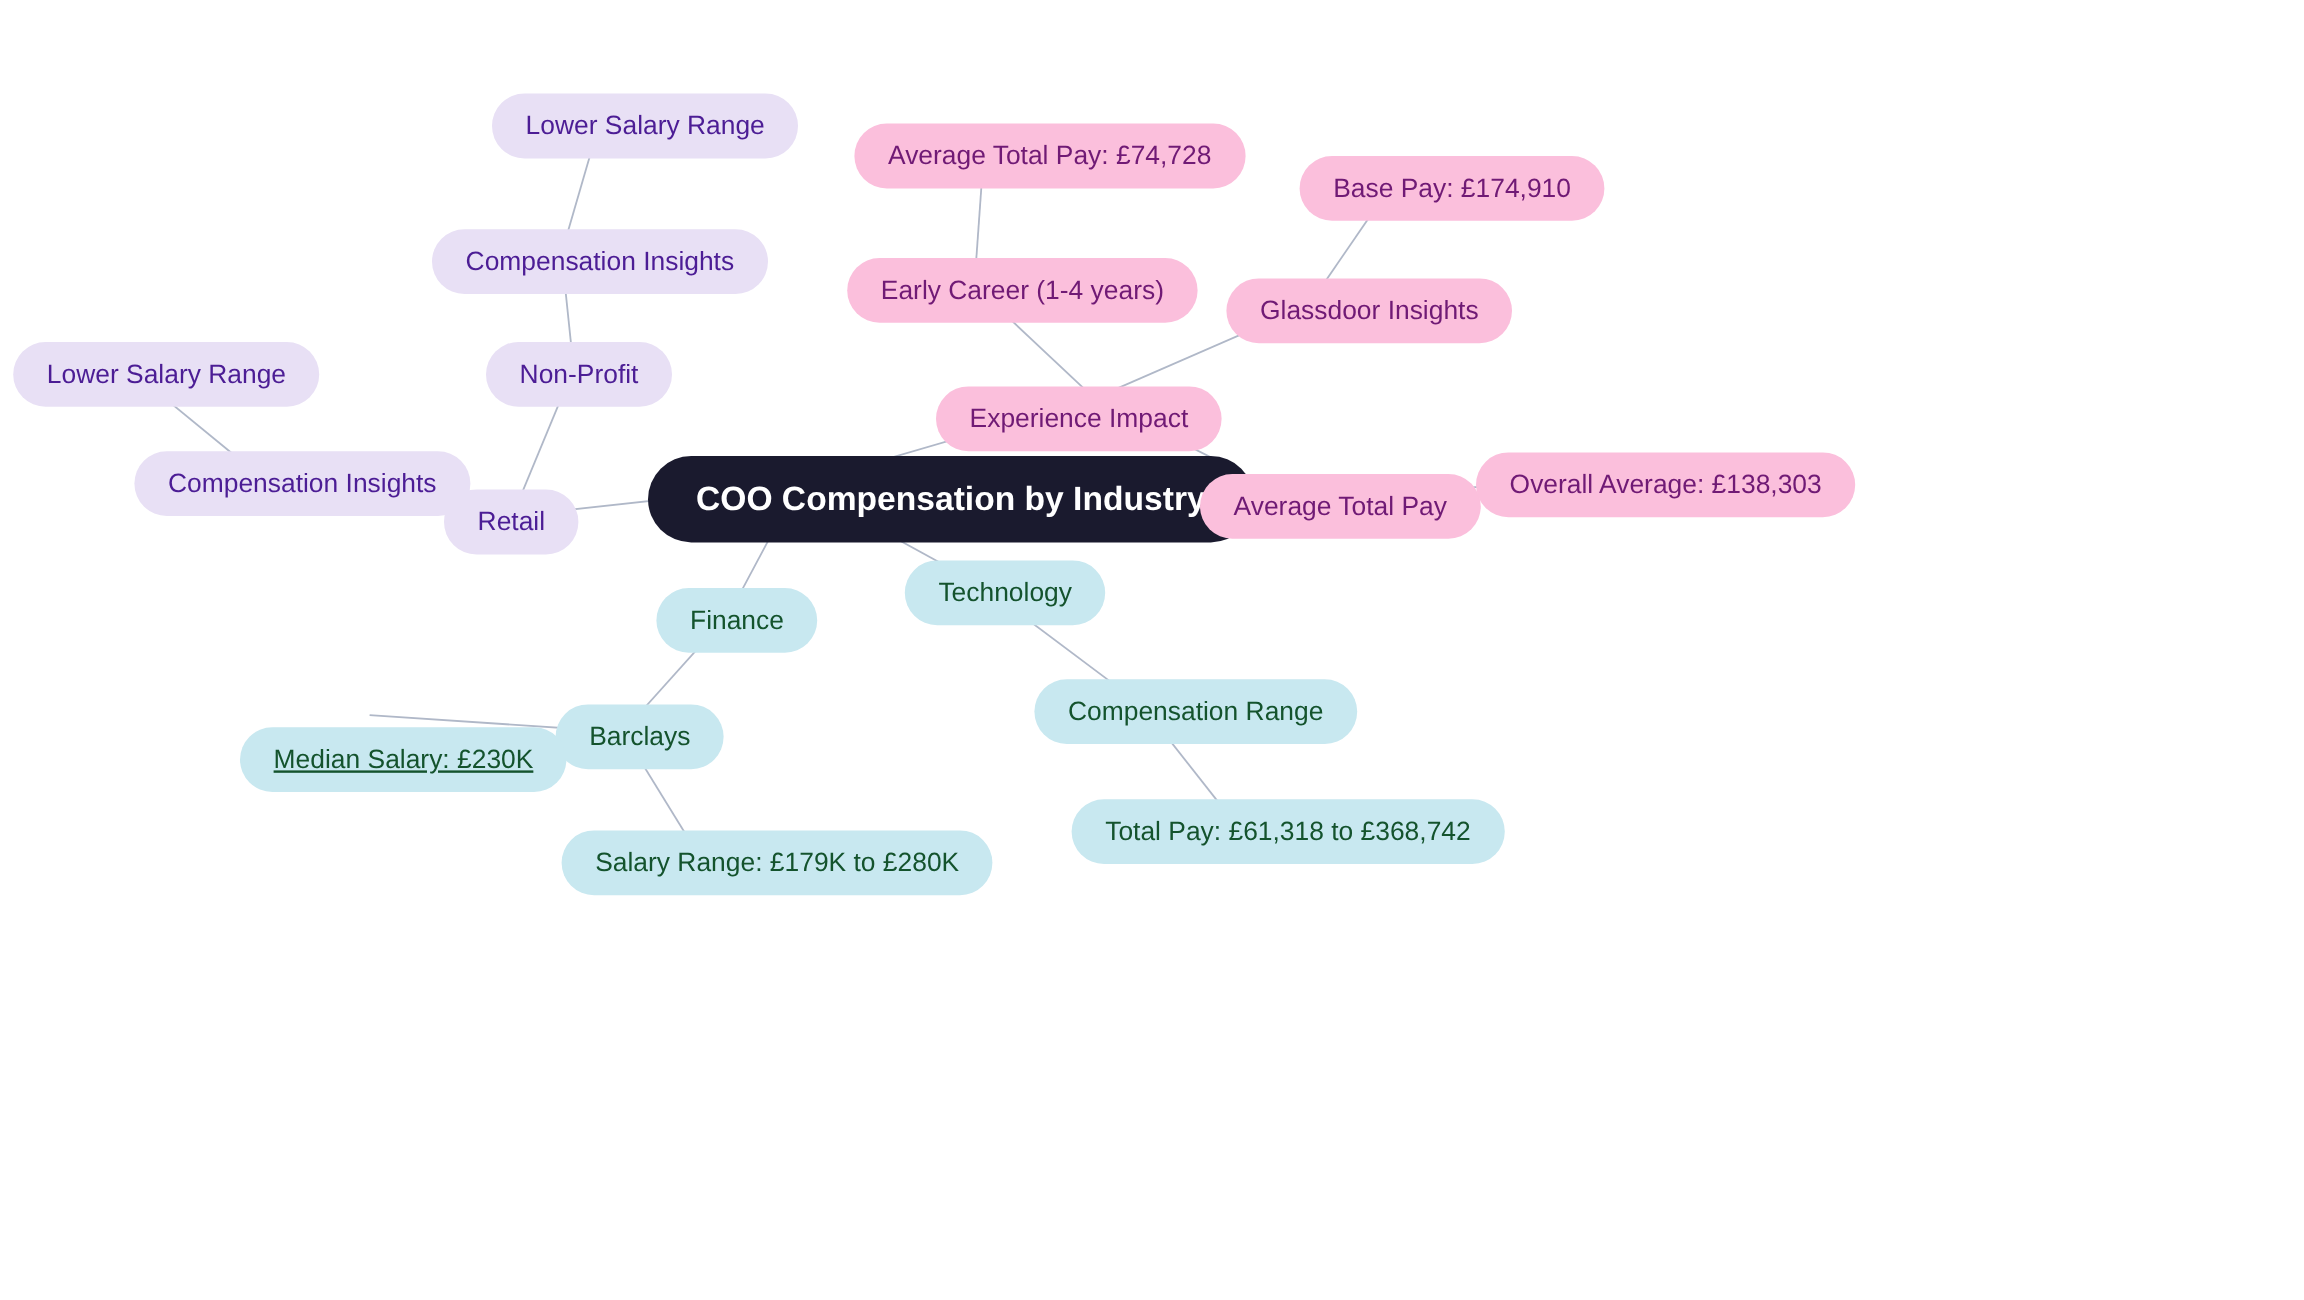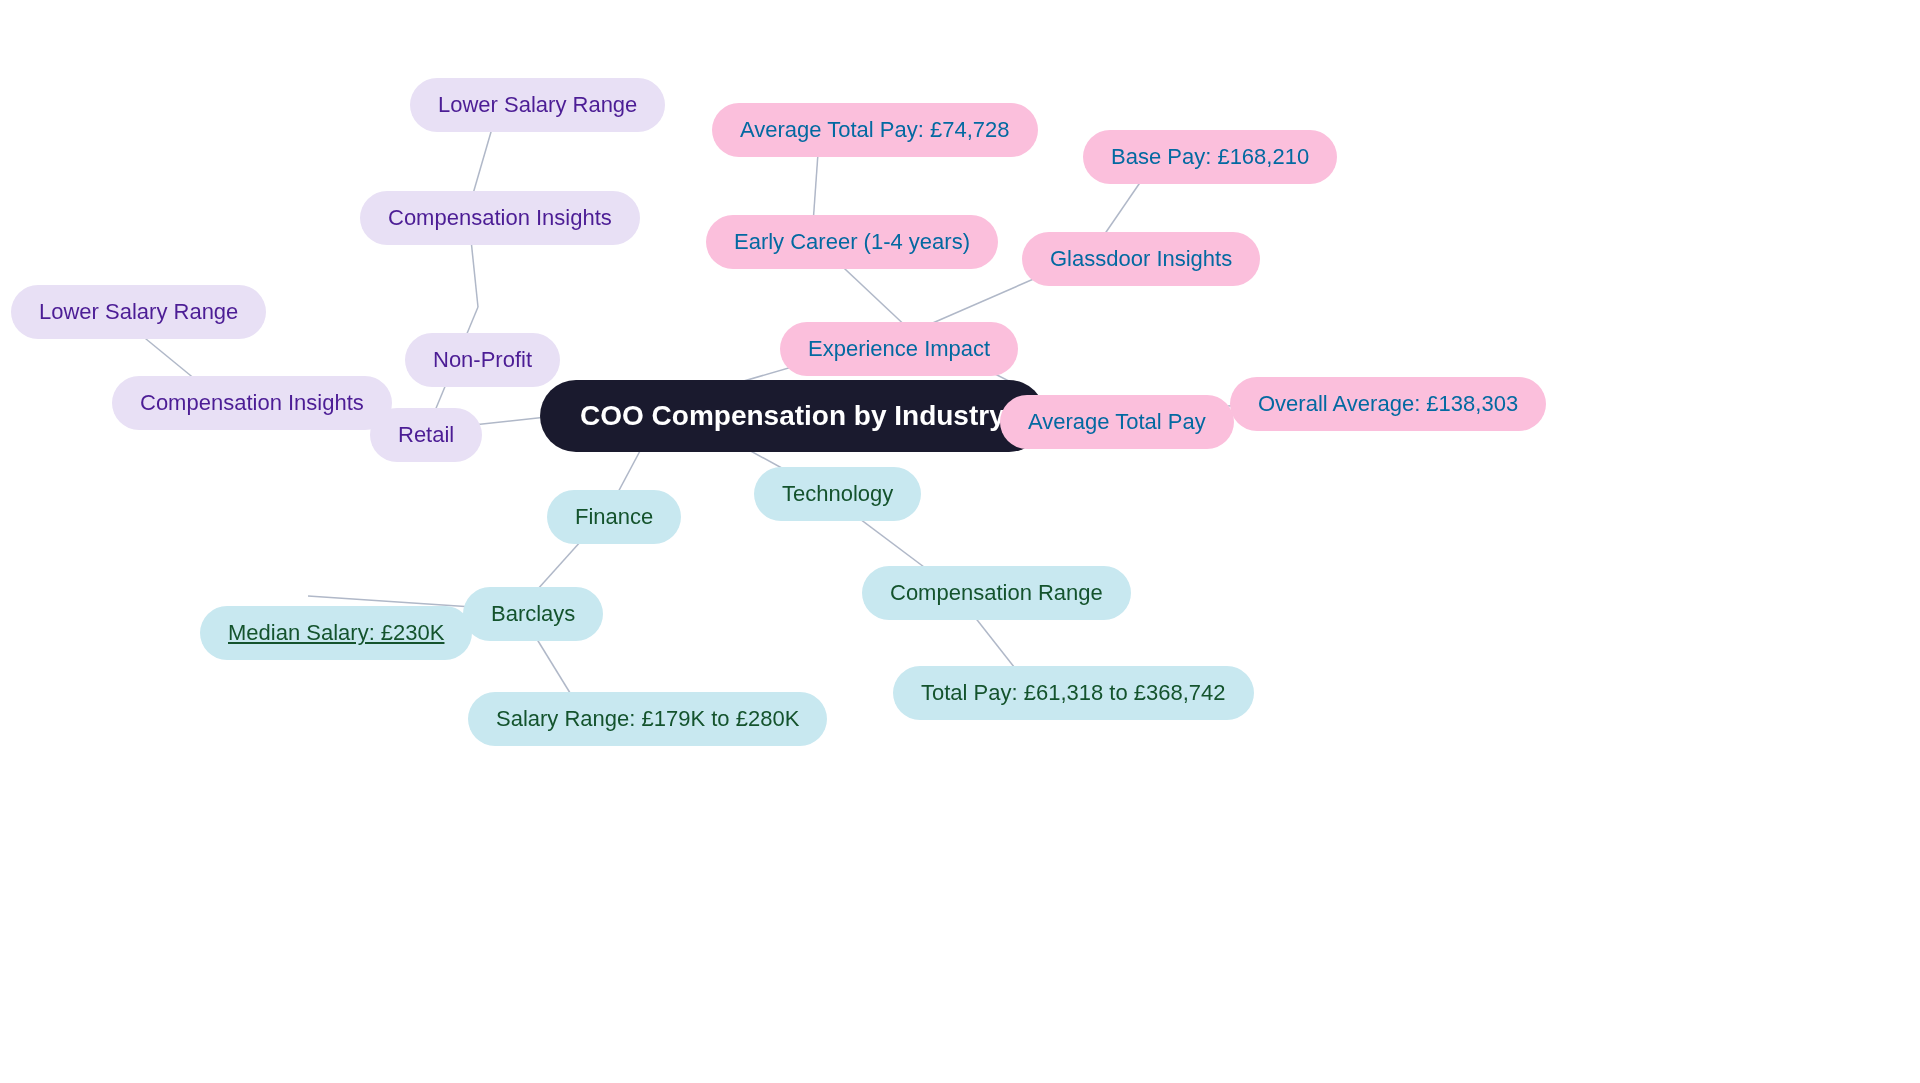--- a/index.html
+++ b/index.html
@@ -38,21 +38,21 @@
       border-radius: 50px;
       padding: 20px 40px;
     }
     .node-purple {
       background: #e8e0f5;
       color: #4c1d95;
       border: none;
     }
     .node-pink {
       background: #fbbfdc;
-      color: #0369a1;
+      color: #701a75;
       border: none;
     }
     .node-blue {
       background: #c8e8f0;
       color: #14532d;
       border: none;
     }
   </style>
 </head>
 <body>
@@ -77,21 +77,21 @@
     <line x1="912" y1="332" x2="1091" y2="254" stroke="#b0b8c8" stroke-width="1.5"></line>
     <line x1="1091" y1="254" x2="1161" y2="152" stroke="#b0b8c8" stroke-width="1.5"></line>
     <line x1="912" y1="332" x2="1080" y2="417" stroke="#b0b8c8" stroke-width="1.5"></line>
     <line x1="1080" y1="417" x2="1322" y2="399" stroke="#b0b8c8" stroke-width="1.5"></line>
   </svg>
 
 <div class="node node-center" style="left: 540px; top: 380px;">COO Compensation by Industry</div>
 
 <div class="node node-purple" style="left: 370px; top: 408px;">Retail</div>
 
-<div class="node node-purple" style="left: 405px; top: 285px; margin-top: 48px;">Non-Profit</div>
+<div class="node node-purple" style="left: 405px; top: 285px;">Non-Profit</div>
 
 <div class="node node-purple" style="left: 360px; top: 191px;">Compensation Insights</div>
 
 <div class="node node-purple" style="left: 410px; top: 78px;">Lower Salary Range</div>
 
 <div class="node node-purple" style="left: 112px; top: 376px;">Compensation Insights</div>
 
 <div class="node node-purple" style="left: 11px; top: 285px;">Lower Salary Range</div>
 
 <div class="node node-blue" style="left: 547px; top: 490px;">Finance</div>
@@ -109,17 +109,17 @@
 <div class="node node-blue" style="left: 893px; top: 666px;">Total Pay: £61,318 to £368,742</div>
 
 <div class="node node-pink" style="left: 780px; top: 310px; margin-top: 12px;">Experience Impact</div>
 
 <div class="node node-pink" style="left: 706px; top: 215px;">Early Career (1-4 years)</div>
 
 <div class="node node-pink" style="left: 712px; top: 103px;">Average Total Pay: £74,728</div>
 
 <div class="node node-pink" style="left: 1022px; top: 232px;">Glassdoor Insights</div>
 
-<div class="node node-pink" style="left: 1083px; top: 130px;">Base Pay: £168,210</div>
+<div class="node node-pink" style="left: 1083px; top: 130px;">Base Pay: £174,910</div>
 
 <div class="node node-pink" style="left: 1000px; top: 395px;">Average Total Pay</div>
 
 <div class="node node-pink" style="left: 1230px; top: 377px;">Overall Average: £138,303</div>
 
 </body></html>

